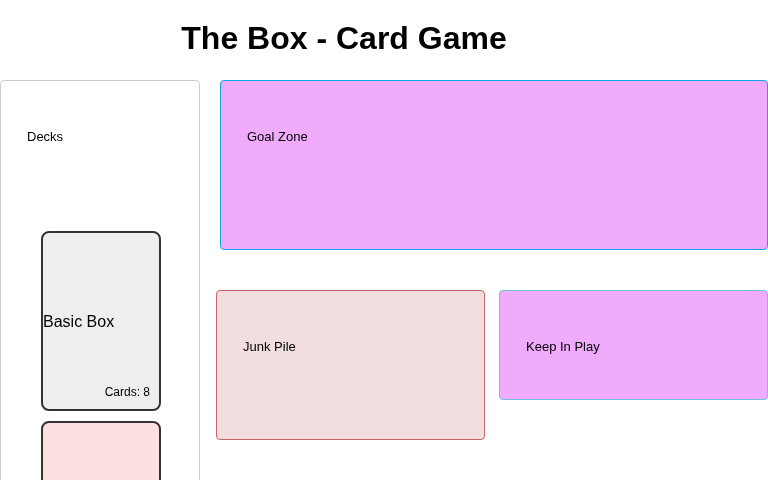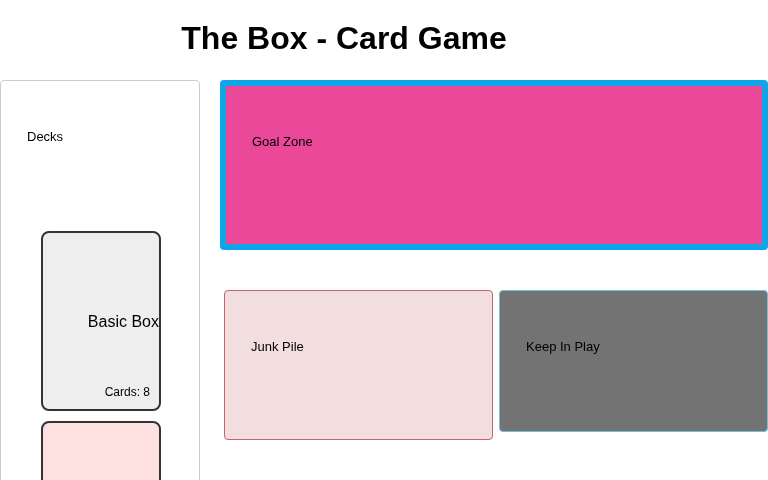--- a/index.html
+++ b/index.html
@@ -42,54 +42,54 @@
       left: 40px;
       width: 120px; height: 180px;
       border: 2px solid #333333;
       border-radius: 8px;
       cursor: pointer;
     }
     .deck-card .deck-name {
       position: absolute;
       left: 0; right: 0;
       top: 80px;
-      text-align: right;
+      text-align: left;
       font-size: 16px;
       line-height: 18px;
     }
     .deck-card .deck-count {
       position: absolute;
       right: 9px; bottom: 10px;
       font-size: 12px;
       line-height: 14px;
     }
     .deck-basic { top: 150px; background: #eeeeee; }
     .deck-discard { top: 340px; background: #fde0e0; }
 
     .zone {
       position: absolute;
       border-radius: 4px;
     }
     .zone .panel-heading { left: 10px; top: 29px; }
     .zone-goal {
       left: 220px; top: 80px;
       width: 548px; height: 170px;
-      background: #ec4899;
-      border: 6px solid #0ea5e9;
+      background: #f0abfc;
+      border: 1px solid #0ea5e9;
     }
     .zone-junk {
-      left: 224px; top: 290px;
+      left: 216px; top: 290px;
       width: 269px; height: 150px;
       background: #f2dede;
       border: 1px solid #c9646a;
     }
     .zone-keep {
       left: 499px; top: 290px;
-      width: 269px; height: 142px;
-      background: #737373;
+      width: 269px; height: 110px;
+      background: #f0abfc;
       border: 1px solid #6ec1d8;
     }
   </style>
 </head>
 <body>
 
 <h1 class="title">The Box - Card Game</h1>
 
 <div class="decks-panel">
   <h2 class="panel-heading">Decks</h2>

